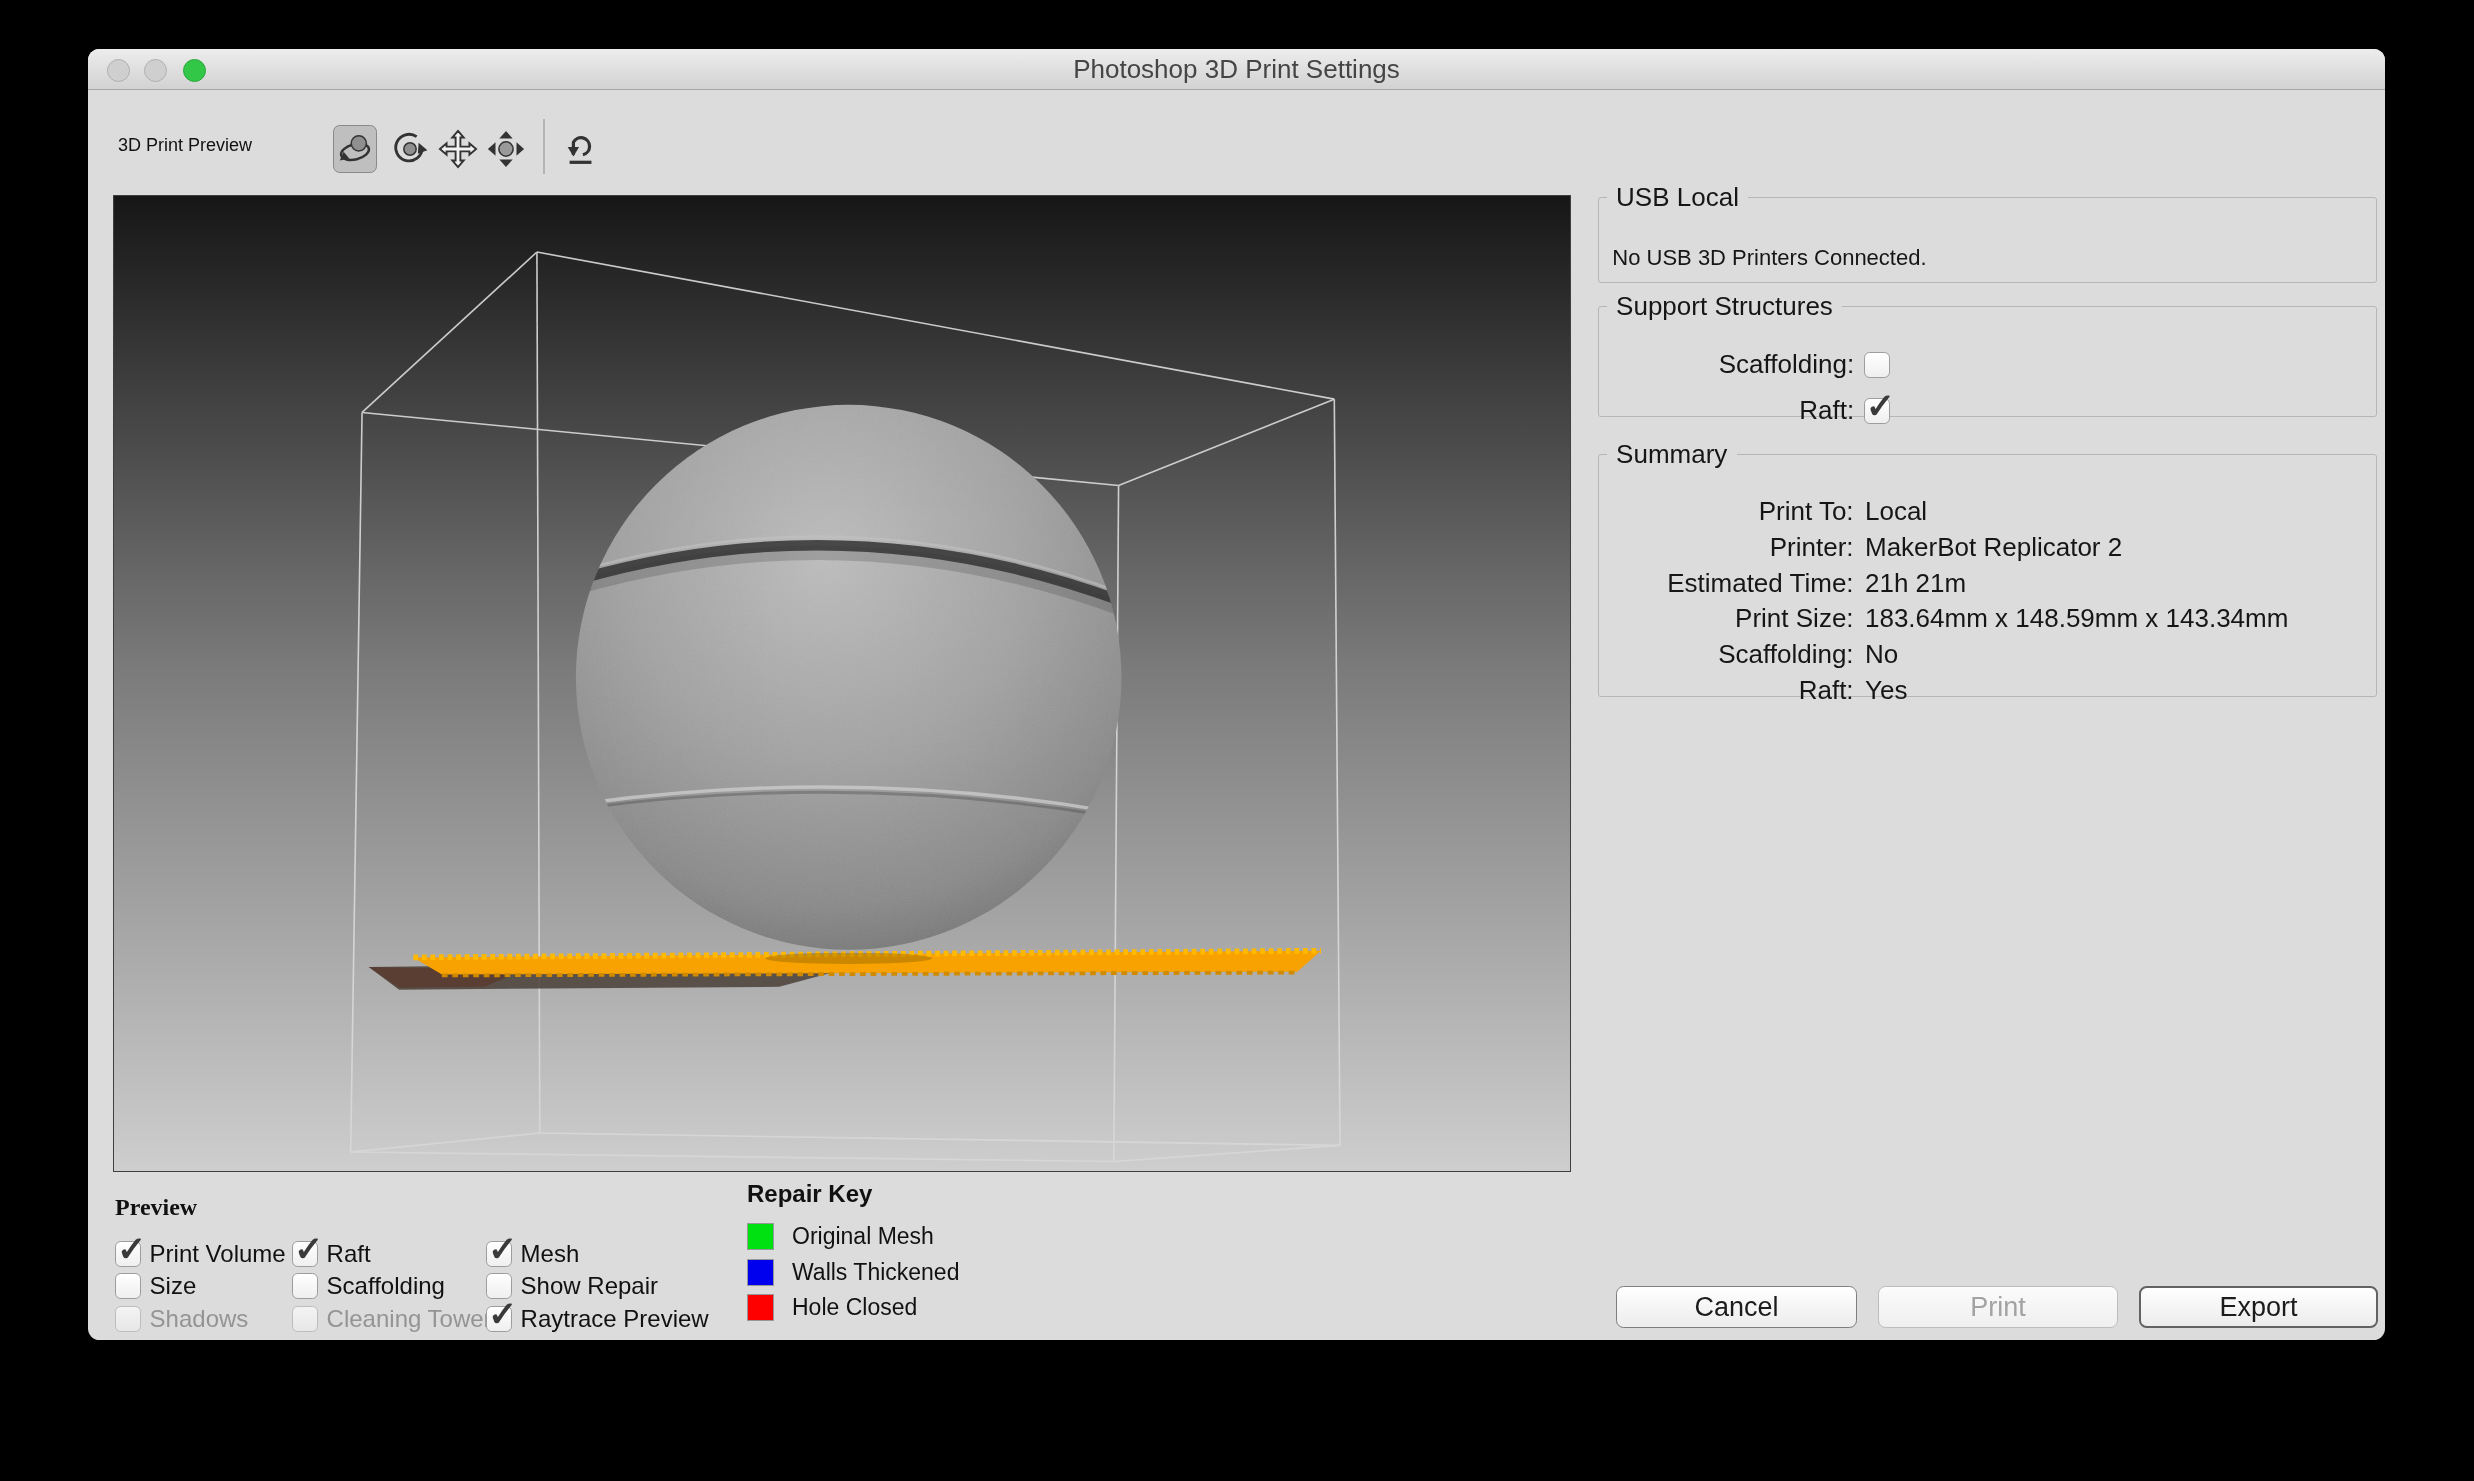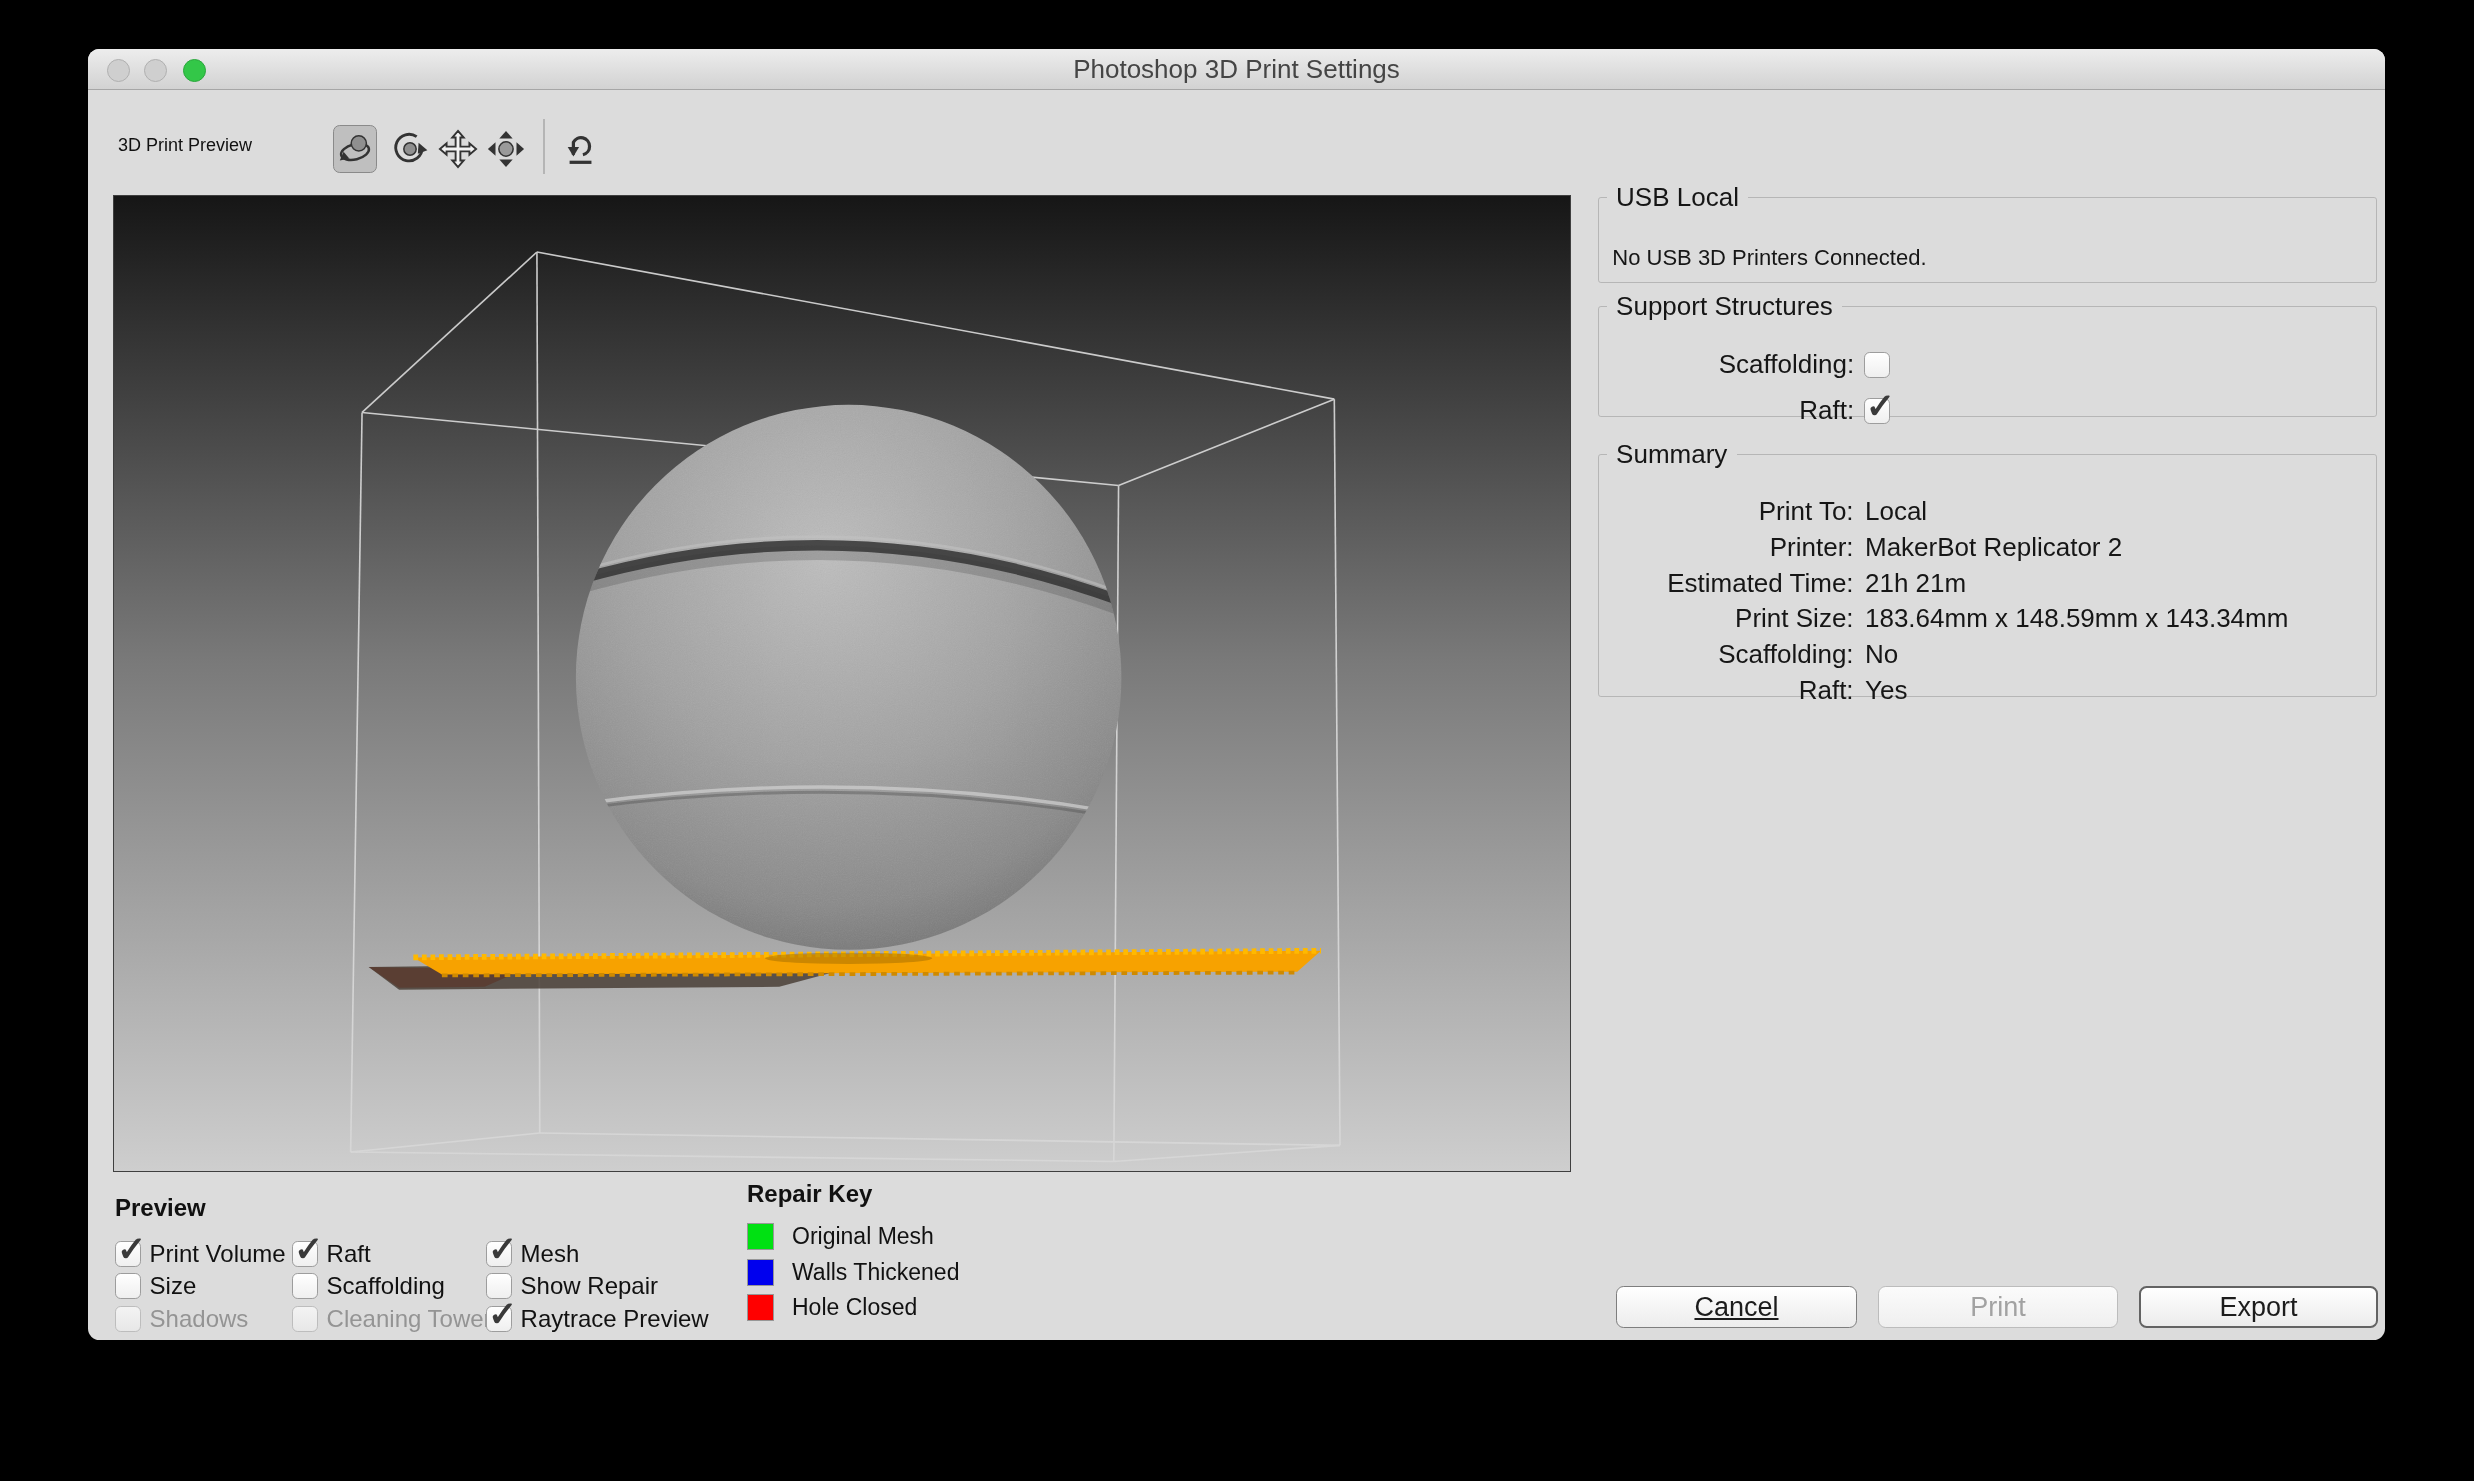--- a/index.html
+++ b/index.html
@@ -46,38 +46,38 @@
   .sumrow .v{margin-left:11.4px;text-align:left;white-space:nowrap;}
 
   
   .cb{position:relative;display:inline-block;width:26px;height:26px;border:1.9px solid #9d9d9d;
       border-radius:5.7px;background:linear-gradient(#ffffff,#efefef);}
   .cb[data-checked="true"]::after{content:"✓";position:absolute;left:1px;top:-12.4px;
       font-size:35px;font-weight:bold;color:#3a3a3a;}
   .cb[data-disabled="true"]{border-color:#bdbdbd;background:linear-gradient(#f3f3f3,#e7e7e7);}
 
   
-  .pv-title{position:absolute;left:27px;top:1145px;font-size:24px;font-weight:bold;color:#111;}
+  .pv-title{position:absolute;left:27px;top:1145px;font-size:24px;font-weight:bold;color:#111;font-family:Liberation Serif, serif;}
   .pv-col{position:absolute;top:1191px;}
   .pv-col.c1{left:27px;}  .pv-col.c2{left:204px;}  .pv-col.c3{left:398px;}
   .prow{display:flex;align-items:center;height:27px;margin-bottom:5.7px;}
   .prow .plabel{font-size:24px;color:#111;margin-left:8.6px;white-space:nowrap;}
   .prow[data-disabled="true"] .plabel{color:#949494;}
 
   
   .rk-title{position:absolute;left:659px;top:1131px;font-size:24px;font-weight:bold;color:#111;}
   .rk-list{position:absolute;left:659px;top:1168px;margin-top:6px;}
   .rkrow{display:flex;align-items:center;height:27px;margin-bottom:8.6px;}
   .swatch{width:27px;height:27px;border:1px solid #979797;}
   .rkrow .rklabel{font-size:23px;color:#111;margin-left:18px;}
 
   
   .btn{position:absolute;top:1237px;height:42px;border-radius:7.6px;font-size:27px;color:#1c1c1c;
        background:linear-gradient(#ffffff,#ececec);display:flex;align-items:center;justify-content:center;}
-  .btn.cancel{left:1528px;width:241px;border:1.9px solid #7e7e7e;text-decoration:underline;}
+  .btn.cancel{left:1528px;width:241px;border:1.9px solid #7e7e7e;}
   .btn.print{left:1790px;width:240px;border:1.9px solid #bcbcbc;}
   .btn.print[data-enabled="false"]{color:#a2a2a2;background:linear-gradient(#fbfbfb,#efefef);}
   .btn.export{left:2051px;width:239px;border:2.9px solid #636363;}
 </style>
 </head>
 <body>
 
 <div id="stage">
   <div class="win">
 

